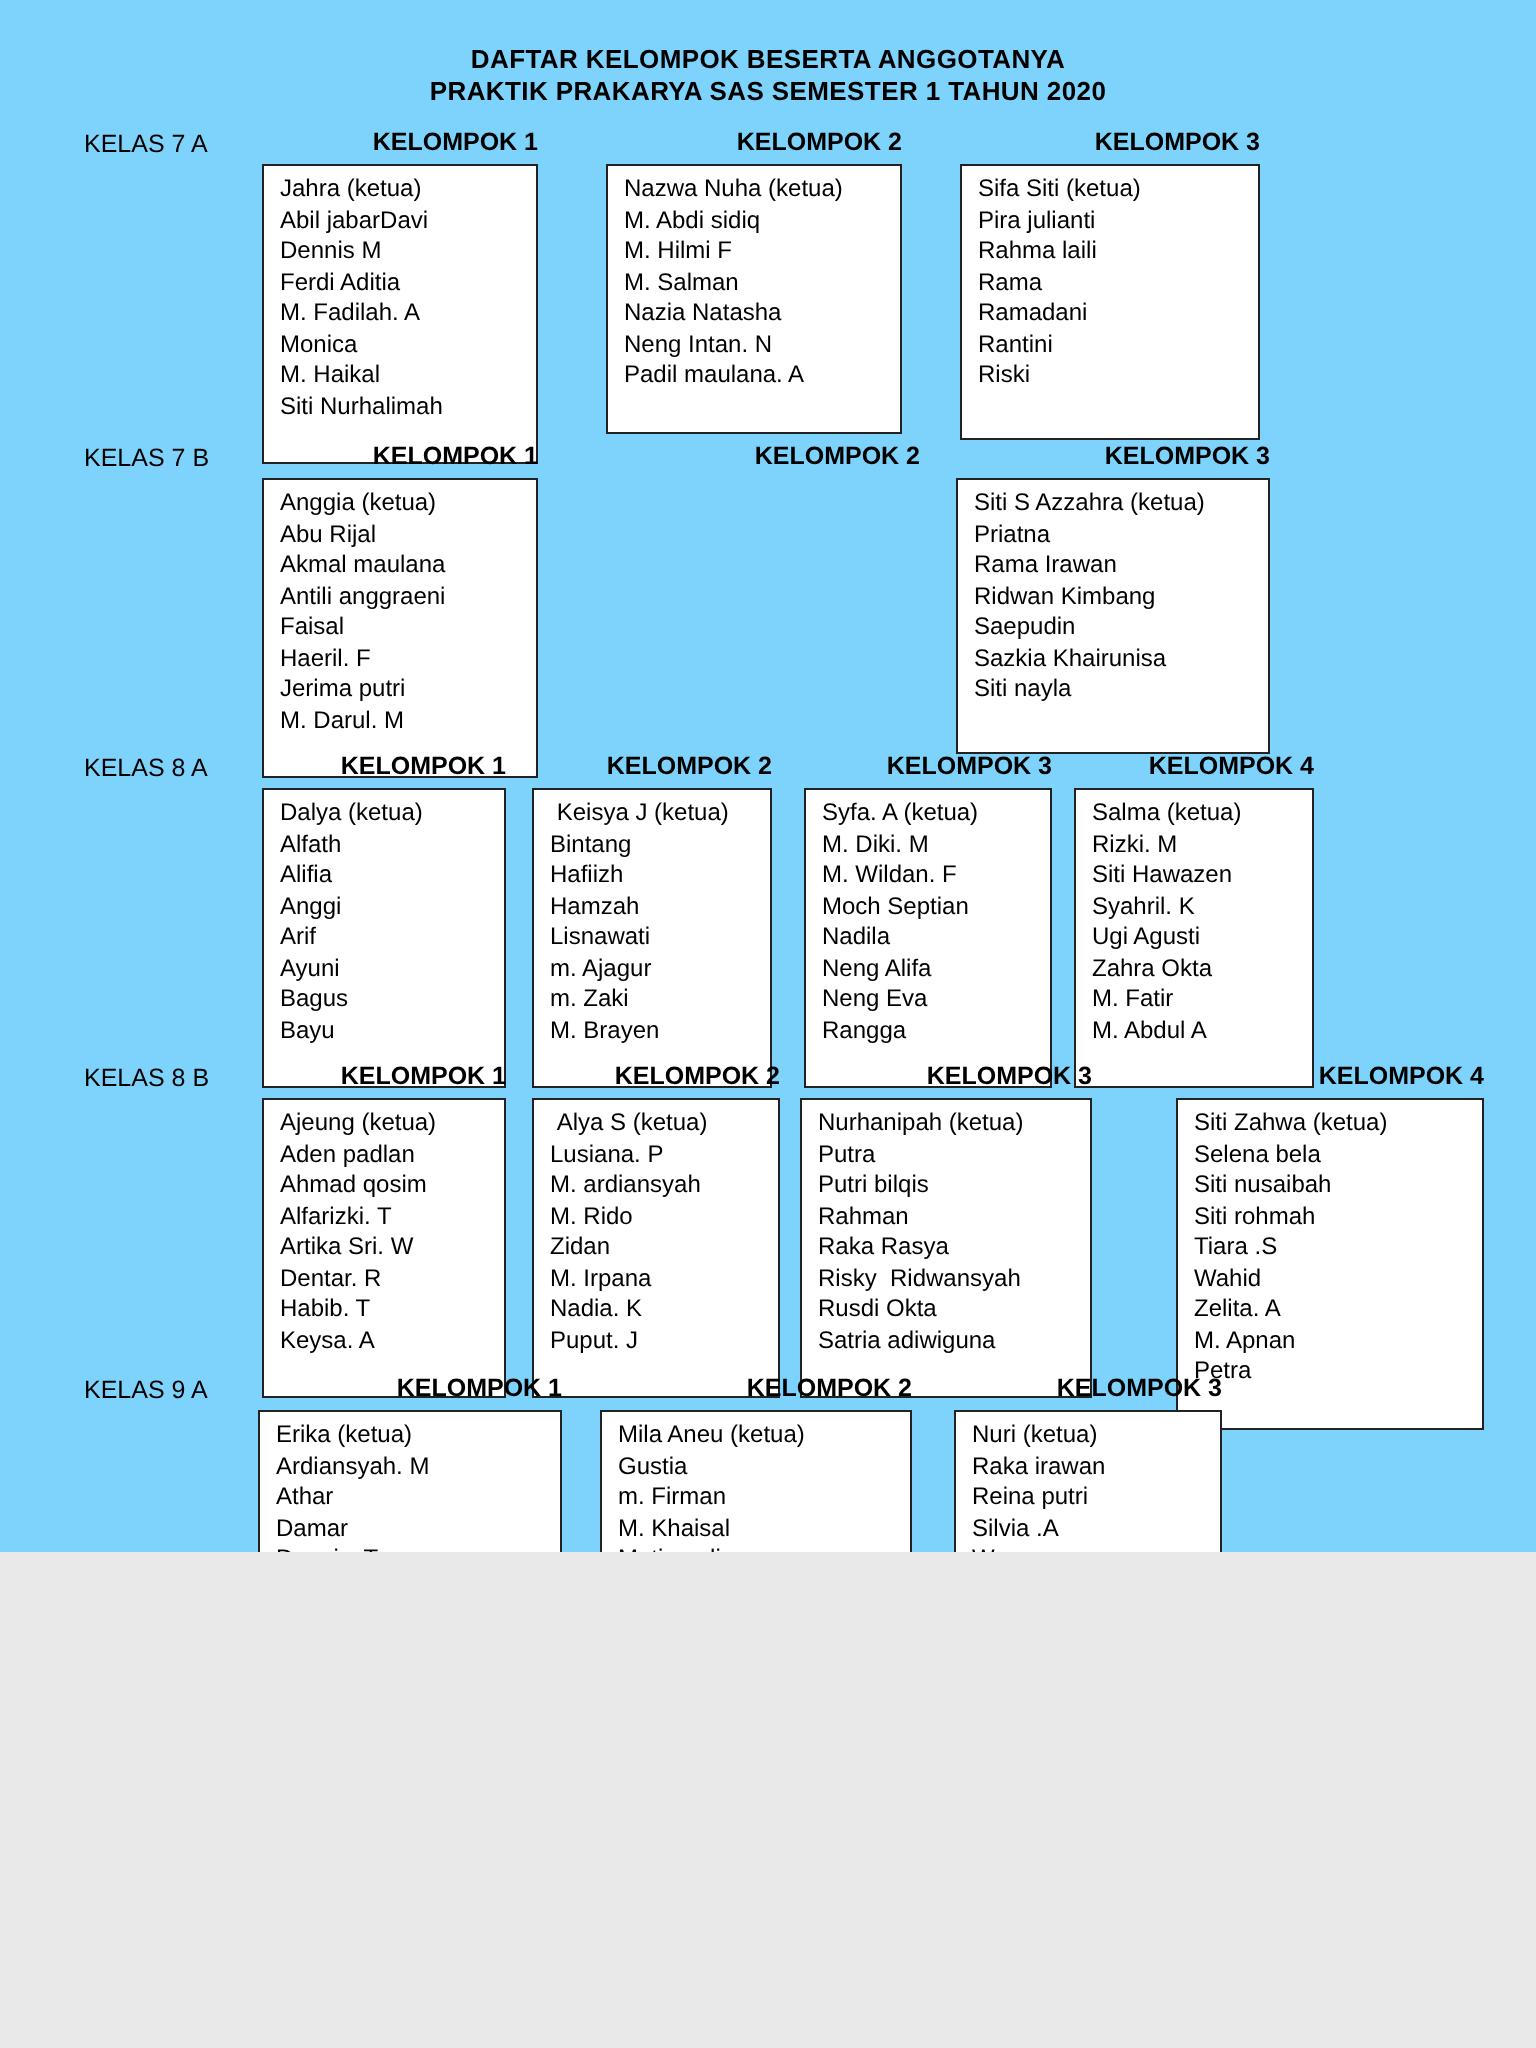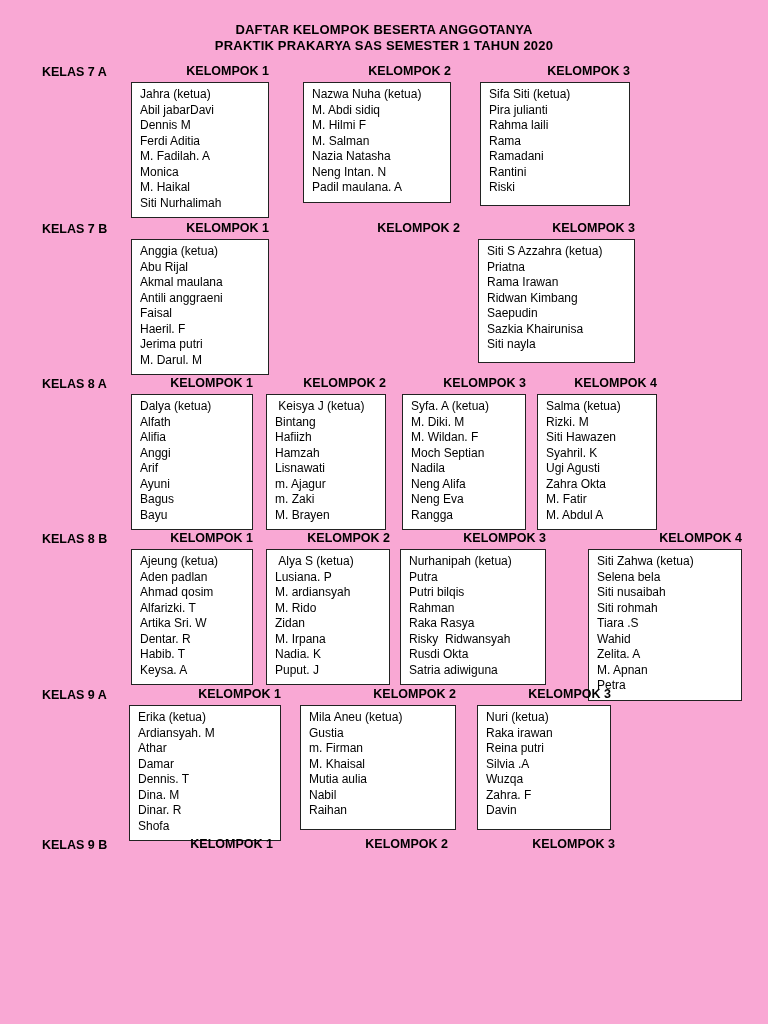--- a/index.html
+++ b/index.html
@@ -1,30 +1,30 @@
 <!DOCTYPE html>
 <html><head>
 <meta charset="utf-8">
 <style>
   html,body{margin:0;padding:0;background:#e9e9e9}
   .page{
-    position:relative;width:768px;height:1024px;background:#f9a8d4;
+    position:relative;width:768px;height:776px;background:#7dd3fc;
     font-family:"Liberation Sans",sans-serif;color:#000;overflow:hidden;margin:0 auto;
   }
   .title{
     position:absolute;top:22px;left:0;right:0;text-align:center;
     font-weight:700;font-size:13px;line-height:16px;letter-spacing:.2px;
   }
   .class-row{position:absolute;left:0;width:768px}
-  .class-label{position:absolute;left:42px;top:1px;font-weight:700;font-size:12.5px;white-space:nowrap}
+  .class-label{position:absolute;left:42px;top:1px;font-weight:400;font-size:12.5px;white-space:nowrap}
   .group{position:absolute;top:0}
   .group-title{font-weight:700;font-size:12.5px;text-align:right;margin:0 0 4px 0;white-space:nowrap}
   .member-box{
     border:1.5px solid #222222;background:#fff;
-    padding:4px 8px 6px 8px;font-size:12px;line-height:15.5px;white-space:pre-wrap;
+    padding:4px 8px 20px 8px;font-size:12px;line-height:15.5px;white-space:pre-wrap;
   }
 </style>
 </head>
 <body>
 
 <div class="page">
 
   <div class="title">
     <div>DAFTAR KELOMPOK BESERTA ANGGOTANYA</div>
     <div>PRAKTIK PRAKARYA SAS SEMESTER 1 TAHUN 2020</div>

